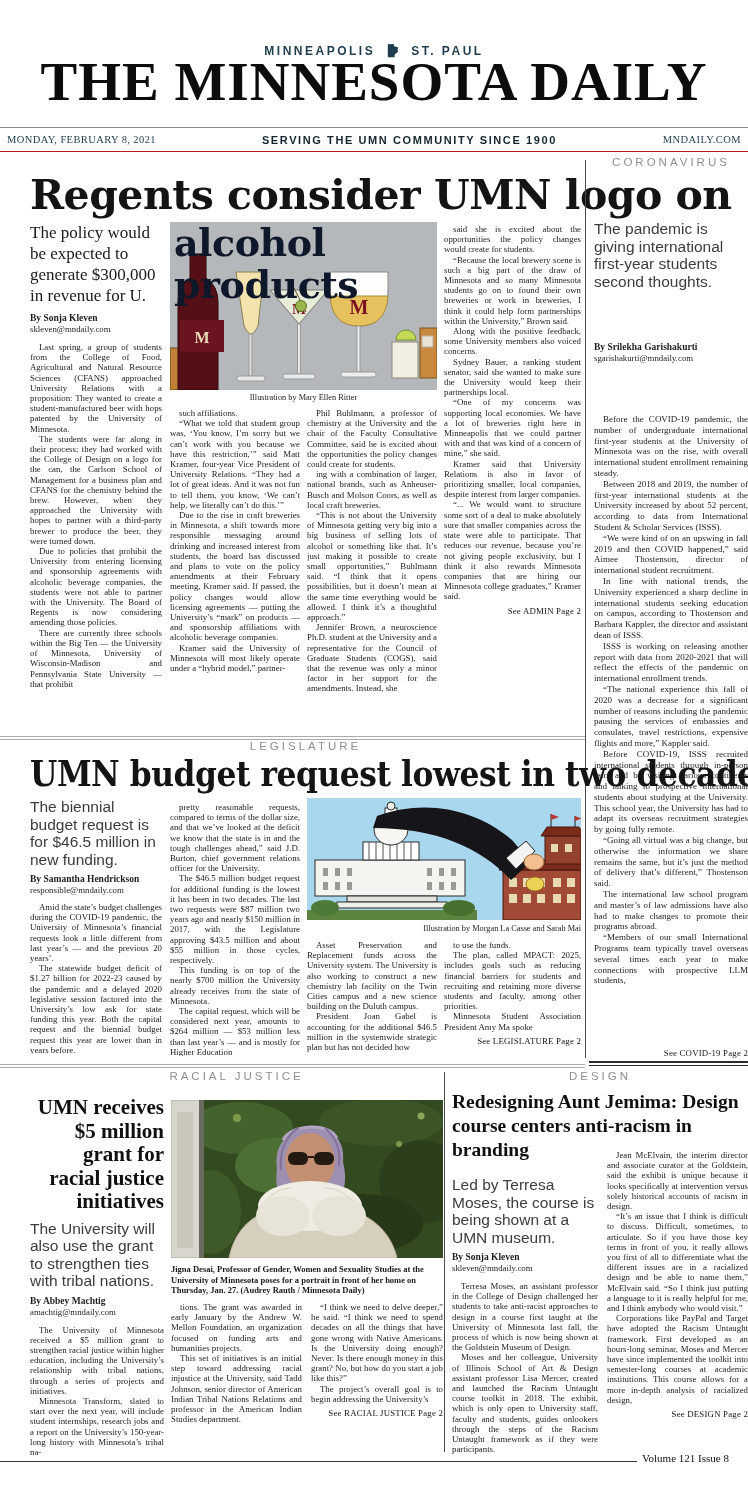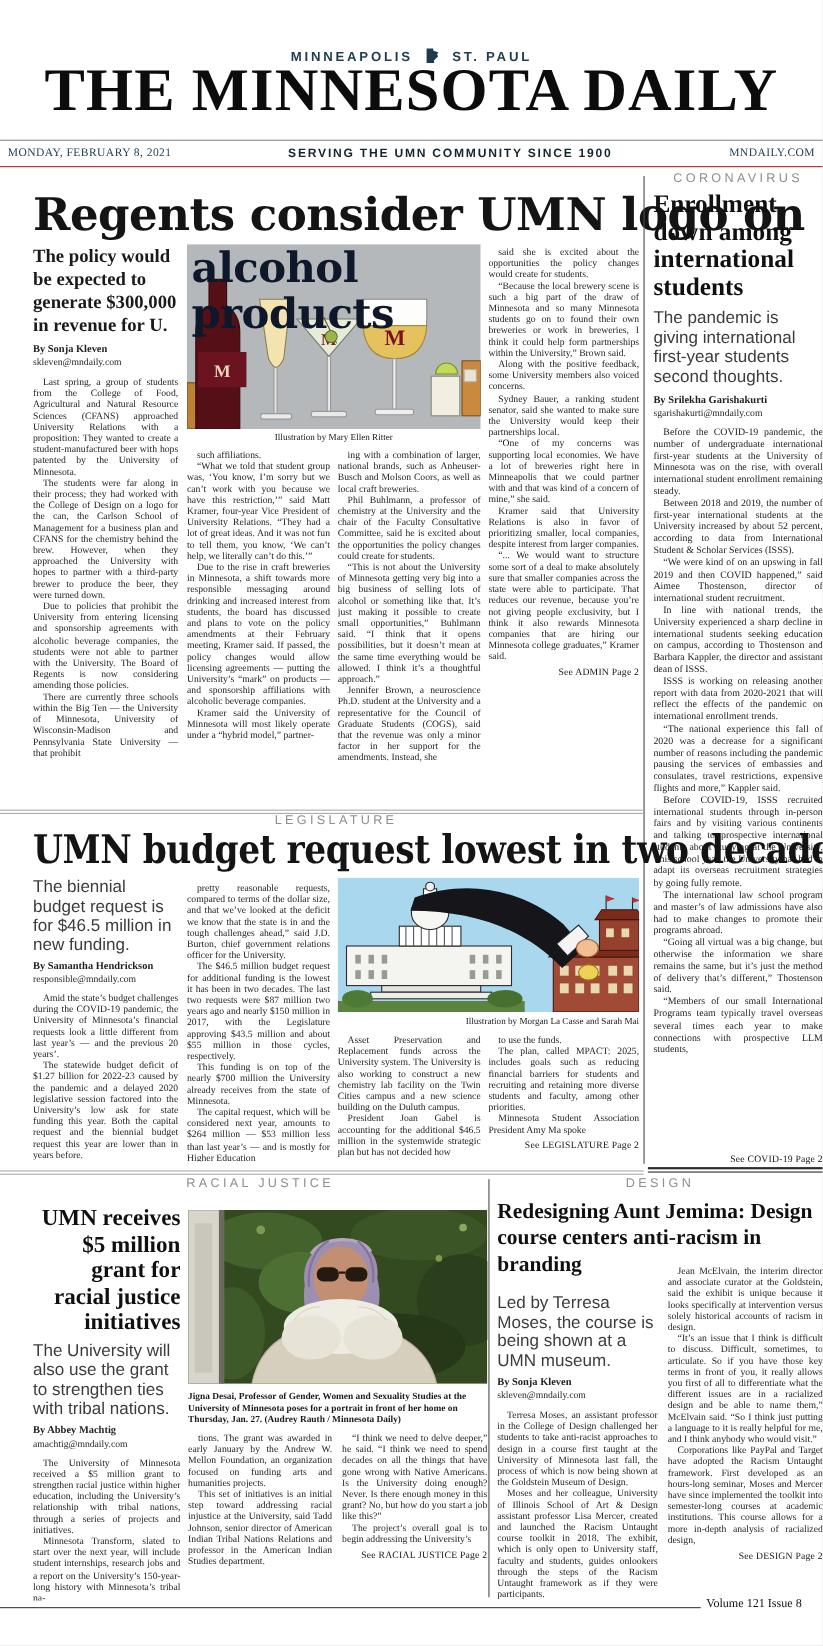--- a/index.html
+++ b/index.html
@@ -20,21 +20,21 @@
   .datebar { top:127px; left:0; width:100%; height:25px;
     border-top:1px solid #8a8a8a; border-bottom:1px solid #b91c1c;
     display:flex; align-items:center; justify-content:space-between; padding:0 7px; }
   .db-left,.db-right { font-size:10.5px; color:#1d3c4e; letter-spacing:0.4px; }
   .db-center { font-family:"Liberation Sans",sans-serif; font-weight:bold; font-size:11px; letter-spacing:1.6px; color:#15262f; }
 
   
   .kicker { font-family:"Liberation Sans",sans-serif; font-size:11.5px; letter-spacing:3px; color:#8e8e8e; text-align:center; width:100%; }
   .hl-slab { font-family:"DejaVu Serif","Liberation Serif",serif; font-weight:bold; color:#141414; }
   .hl-serif { font-family:"Liberation Serif",serif; font-weight:bold; color:#101010; }
-  .deck-serif { font-size:17px; line-height:21px; color:#1a1a1a;font-weight:bold; }
+  .deck-serif { font-size:17px; line-height:21px; color:#1a1a1a; }
   .deck-sans { font-family:"Liberation Sans",sans-serif; font-size:15.5px; line-height:17.5px; color:#3c3c3c; }
   .by-name { font-weight:bold; font-size:9.5px; line-height:11px; }
   .by-email { font-size:8.8px; line-height:11px; }
   .body-col { font-size:8.8px; line-height:10.2px; text-align:justify; color:#1c1c1c; overflow:hidden; }
   .body-col p { margin:0; text-indent:9px; }
   .jump { font-size:8.8px; text-align:right; letter-spacing:0.2px; color:#151515; margin-top:4px; }
   .credit { font-size:8.3px; text-align:right; color:#222; }
   .caption { font-size:8.5px; line-height:10.6px; font-weight:bold; color:#1a1a1a; }
   .vrule { width:1px; background:#4a4a4a; }
   .hrule-gray { height:4px; border-top:1px solid #ababab; border-bottom:1px solid #ababab; }
@@ -49,21 +49,21 @@
   .admin-col1 .body-col { margin-top:7px; height:380px; }
   .admin-img { top:66px; left:140px; width:267px; height:168px; }
   .admin-overlay { position:absolute; top:0px; left:4px; width:260px; color:#0f172a; font-size:38px; line-height:42px; letter-spacing:-0.5px; }
   .admin-credit { top:237px; left:140px; width:267px;text-align:center; }
   .admin-col2 { top:252px; left:140px; width:130px; height:310px; }
   .admin-col3 { top:252px; left:277px; width:130px; height:310px; }
   .admin-col4 { top:68px; left:414px; width:137px; }
   .admin-col4 .body-col { max-height:480px; }
 
   
-  .covid { top:156px; left:594px; width:154px; height:902px; display:flex; flex-direction:column; }
+  .covid { top:156px; left:594px; width:154px; height:902px; display:flex; flex-direction:column;gap:44px; }
   .covid .hl-serif { font-size:23px; line-height:25px; margin-top:5px; }
   .covid .deck-sans { margin-top:8px; }
   .covid .byline { margin-top:8px; }
   .covid .body-col { margin-top:6px; flex:1; font-size:9px; line-height:10.8px; }
   .vrule-main { left:585px; top:160px; height:898px; }
 
   
   .rule-admin-bottom { top:736px; left:0; width:585px; }
   .legis { top:740px; left:30px; width:551px; height:320px; }
   .legis .kicker { top:0; left:0; }
@@ -176,58 +176,57 @@
     </div>
     <div class="abs credit admin-credit">Illustration by Mary Ellen Ritter</div>
 
     <div class="abs body-col admin-col2">
         <p>such affiliations.</p>
         <p>“What we told that student group was, ‘You know, I’m sorry but we can’t work with you because we have this restriction,’” said Matt Kramer, four-year Vice President of University Relations. “They had a lot of great ideas. And it was not fun to tell them, you know, ‘We can’t help, we literally can’t do this.’”</p>
         <p>Due to the rise in craft breweries in Minnesota, a shift towards more responsible messaging around drinking and increased interest from students, the board has discussed and plans to vote on the policy amendments at their February meeting, Kramer said. If passed, the policy changes would allow licensing agreements — putting the University’s “mark” on products — and sponsorship affiliations with alcoholic beverage companies.</p>
         <p>Kramer said the University of Minnesota will most likely operate under a “hybrid model,” partner-</p>
       </div>
     <div class="abs body-col admin-col3">
+        <p>Phil Buhlmann, a professor of chemistry at the University and the chair of the Faculty Consultative Committee, said he is excited about the opportunities the policy changes could create for students.</p>
         <p>ing with a combination of larger, national brands, such as Anheuser-Busch and Molson Coors, as well as local craft breweries.</p>
-        <p>Phil Buhlmann, a professor of chemistry at the University and the chair of the Faculty Consultative Committee, said he is excited about the opportunities the policy changes could create for students.</p>
         <p>“This is not about the University of Minnesota getting very big into a big business of selling lots of alcohol or something like that. It’s just making it possible to create small opportunities,” Buhlmann said. “I think that it opens possibilities, but it doesn’t mean at the same time everything would be allowed. I think it’s a thoughtful approach.”</p>
         <p>Jennifer Brown, a neuroscience Ph.D. student at the University and a representative for the Council of Graduate Students (COGS), said that the revenue was only a minor factor in her support for the amendments. Instead, she</p>
       </div>
     <div class="abs admin-col4">
       <div class="body-col">
           <p>said she is excited about the opportunities the policy changes would create for students.</p>
           <p>“Because the local brewery scene is such a big part of the draw of Minnesota and so many Minnesota students go on to found their own breweries or work in breweries, I think it could help form partnerships within the University,” Brown said.</p>
           <p>Along with the positive feedback, some University members also voiced concerns.</p>
           <p>Sydney Bauer, a ranking student senator, said she wanted to make sure the University would keep their partnerships local.</p>
           <p>“One of my concerns was supporting local economies. We have a lot of breweries right here in Minneapolis that we could partner with and that was kind of a concern of mine,” she said.</p>
           <p>Kramer said that University Relations is also in favor of prioritizing smaller, local companies, despite interest from larger companies.</p>
           <p>“... We would want to structure some sort of a deal to make absolutely sure that smaller companies across the state were able to participate. That reduces our revenue, because you’re not giving people exclusivity, but I think it also rewards Minnesota companies that are hiring our Minnesota college graduates,” Kramer said.</p>
         </div>
       <div class="jump">See ADMIN Page 2</div>
     </div>
   </section>
 
   <div class="abs vrule vrule-main"></div>
   <aside class="abs covid">
     <div class="kicker">CORONAVIRUS</div>
-    <h2 class="hl-serif">Enrollment down among international students</h2>
     <p class="deck-sans">The pandemic is giving international first-year students second thoughts.</p>
     <div class="byline">
       <div class="by-name">By Srilekha Garishakurti</div>
       <div class="by-email">sgarishakurti@mndaily.com</div>
     </div>
     <div class="body-col">
         <p>Before the COVID-19 pandemic, the number of undergraduate international first-year students at the University of Minnesota was on the rise, with overall international student enrollment remaining steady.</p>
         <p>Between 2018 and 2019, the number of first-year international students at the University increased by about 52 percent, according to data from International Student &amp; Scholar Services (ISSS).</p>
         <p>“We were kind of on an upswing in fall 2019 and then COVID happened,” said Aimee Thostenson, director of international student recruitment.</p>
         <p>In line with national trends, the University experienced a sharp decline in international students seeking education on campus, according to Thostenson and Barbara Kappler, the director and assistant dean of ISSS.</p>
         <p>ISSS is working on releasing another report with data from 2020-2021 that will reflect the effects of the pandemic on international enrollment trends.</p>
         <p>“The national experience this fall of 2020 was a decrease for a significant number of reasons including the pandemic pausing the services of embassies and consulates, travel restrictions, expensive flights and more,” Kappler said.</p>
         <p>Before COVID-19, ISSS recruited international students through in-person fairs and by visiting various continents and talking to prospective international students about studying at the University. This school year, the University has had to adapt its overseas recruitment strategies by going fully remote.</p>
+        <p>“Going all virtual was a big change, but otherwise the information we share remains the same, but it’s just the method of delivery that’s different,” Thostenson said.</p>
         <p>The international law school program and master’s of law admissions have also had to make changes to promote their programs abroad.</p>
-        <p>“Going all virtual was a big change, but otherwise the information we share remains the same, but it’s just the method of delivery that’s different,” Thostenson said.</p>
         <p>“Members of our small International Programs team typically travel overseas several times each year to make connections with prospective LLM students,</p>
       </div>
     <div class="jump">See COVID-19 Page 2</div>
   </aside>
   <div class="abs hrule-dark rule-covid-bottom"></div>
 
   <div class="abs hrule-gray rule-admin-bottom"></div>
   <section class="abs legis">
     <div class="abs kicker">LEGISLATURE</div>
     <h2 class="abs legis-hl hl-slab">UMN budget request lowest in two decades</h2>

